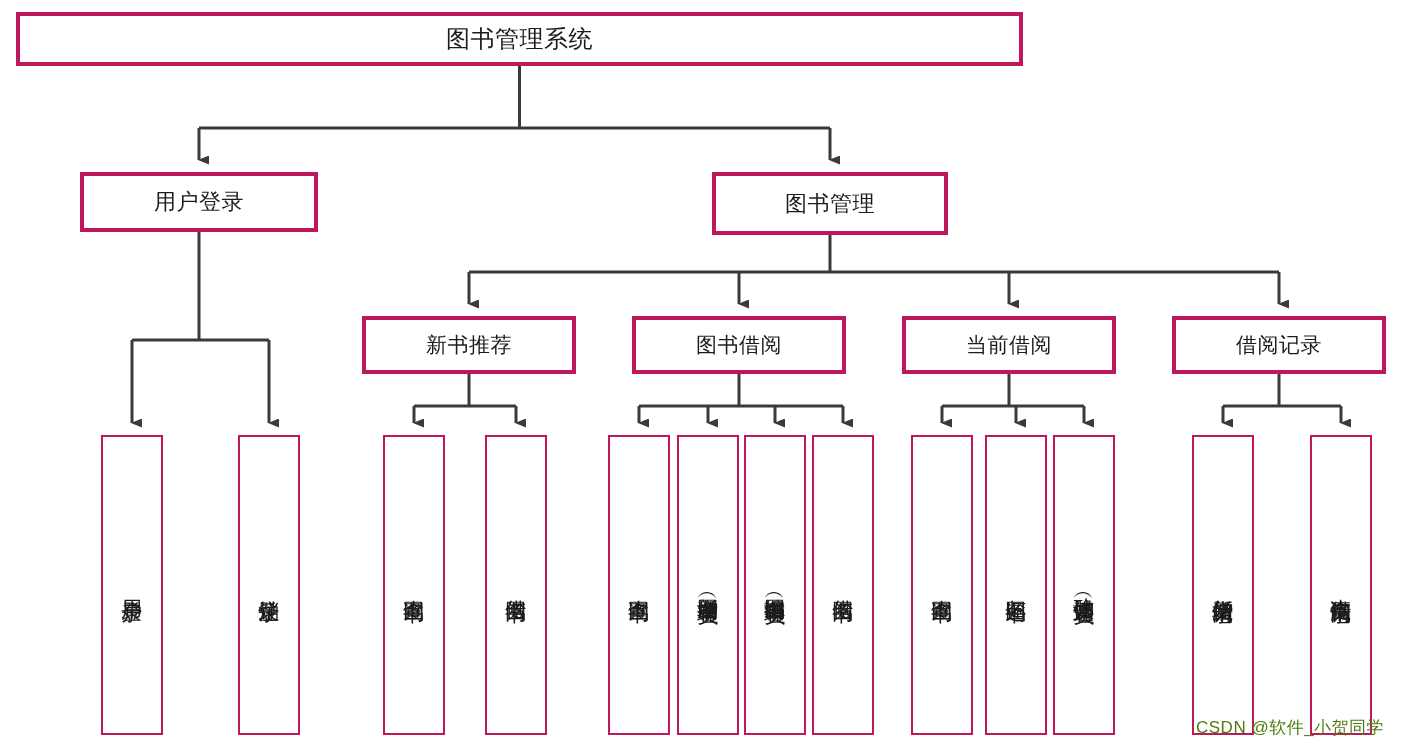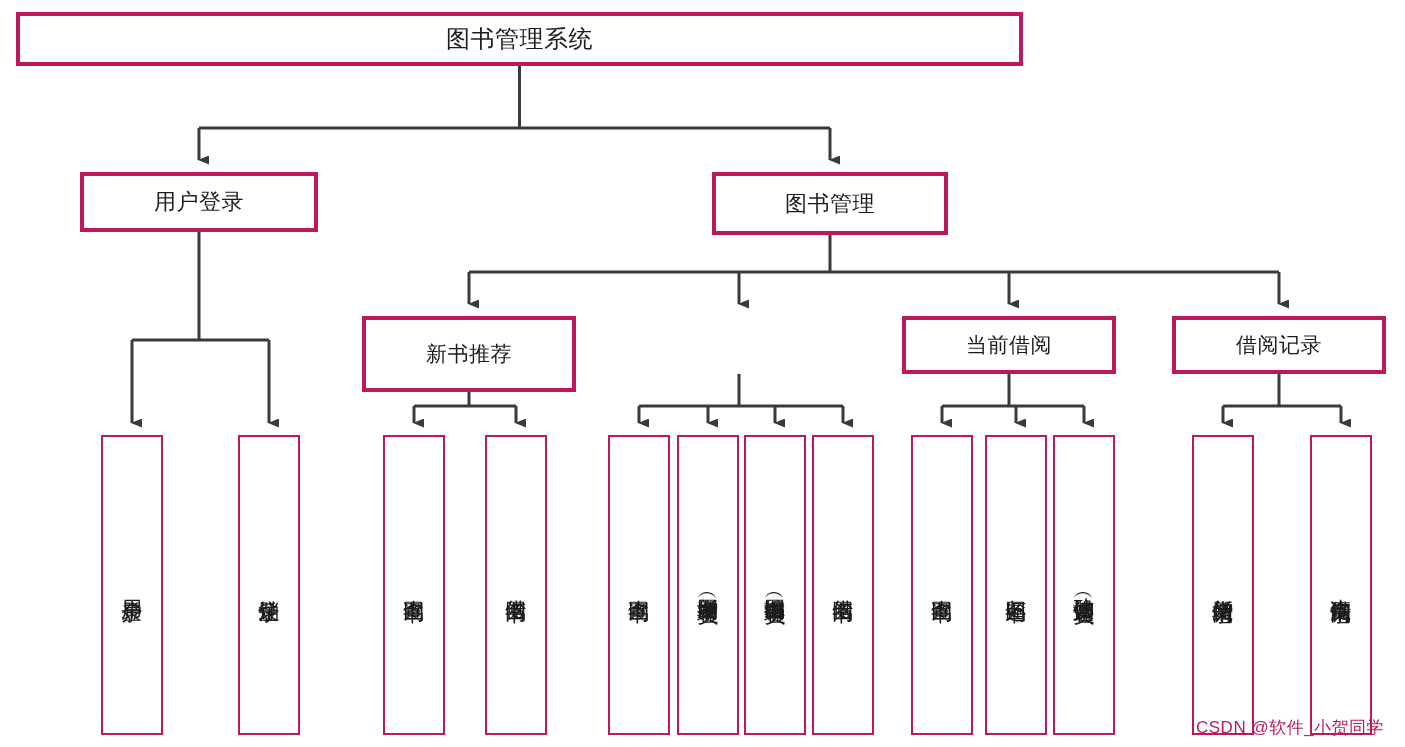--- a/index.html
+++ b/index.html
@@ -51,21 +51,21 @@
     writing-mode: vertical-rl;
     text-orientation: upright;
     font-size: 21px;
     line-height: 1.22;
     letter-spacing: 1px;
     max-height: 100%;
     white-space: normal;
   }
   .watermark {
     position: absolute;
-    color: #be185d;
+    color: #4d7c0f;
     font-size: 17px;
     letter-spacing: 0.5px;
     white-space: nowrap;
     z-index: 9;
     pointer-events: none;
   }
 </style>
 </head>
 <body>
 
@@ -118,22 +118,25 @@
     <span class="lbl">图书管理系统</span>
   </div>
 
   <div class="node node-l1" style="left: 80px; top: 172px; width: 238px; height: 60px;">
     <span class="lbl">用户登录</span>
   </div>
   <div class="node node-l1" style="left: 712px; top: 172px; width: 236px; height: 63px;">
     <span class="lbl">图书管理</span>
   </div>
 
-  <div class="node node-l2" style="left: 362px; top: 316px; width: 214px; height: 76px;">
+  <div class="node node-l2" style="left: 362px; top: 316px; width: 214px; height: 58px;">
     <span class="lbl">新书推荐</span>
+  </div>
+  <div class="node node-l2" style="left: 632px; top: 316px; width: 214px; height: 58px;">
+    <span class="lbl">图书借阅</span>
   </div>
   <div class="node node-l2" style="left: 902px; top: 316px; width: 214px; height: 58px;">
     <span class="lbl">当前借阅</span>
   </div>
   <div class="node node-l2" style="left: 1172px; top: 316px; width: 214px; height: 58px;">
     <span class="lbl">借阅记录</span>
   </div>
 
   <div class="node node-leaf" style="left: 101px; top: 435px; width: 62px; height: 300px;">
     <span class="lbl">用户登录</span>

